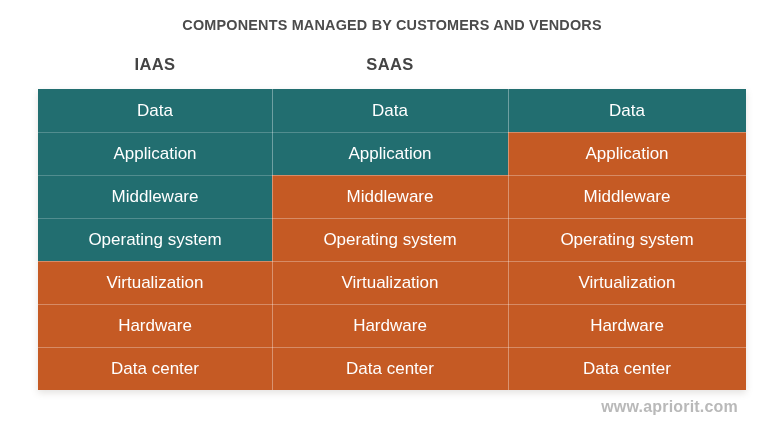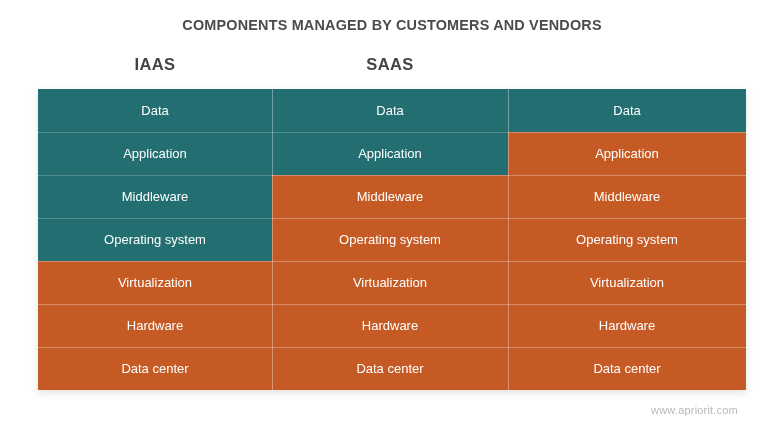--- a/index.html
+++ b/index.html
@@ -77,21 +77,21 @@
     flex: 1 1 0;
     display: flex;
     min-height: 0;
   }
 
   .cell {
     display: flex;
     align-items: center;
     justify-content: center;
     color: #ffffff;
-    font-size: 13px;
+    font-size: 17px;
     font-family: "Liberation Sans", sans-serif;
     box-sizing: border-box;
     position: relative;
     min-width: 0;
   }
   .cell:nth-child(1) { flex: 0 0 234px; }
   .cell:nth-child(2) { flex: 0 0 236px; }
   .cell:nth-child(3) { flex: 0 0 238px; }
 
   
@@ -122,24 +122,25 @@
     position: relative;
     z-index: 2;
     white-space: nowrap;
   }
 
   
   .footer {
     position: absolute;
     right: 30px;
     bottom: 14px;
-    font-size: 11px;
+    font-size: 16px;
     color: #b9b9b9;
     letter-spacing: 0.2px;
     font-family: "Liberation Sans", sans-serif;
+    font-weight: bold;
   }
 </style>
 </head>
 <body>
 
 <div class="infographic">
 
   <div class="title">COMPONENTS MANAGED BY CUSTOMERS AND VENDORS</div>
 
   <div class="col-headers">

